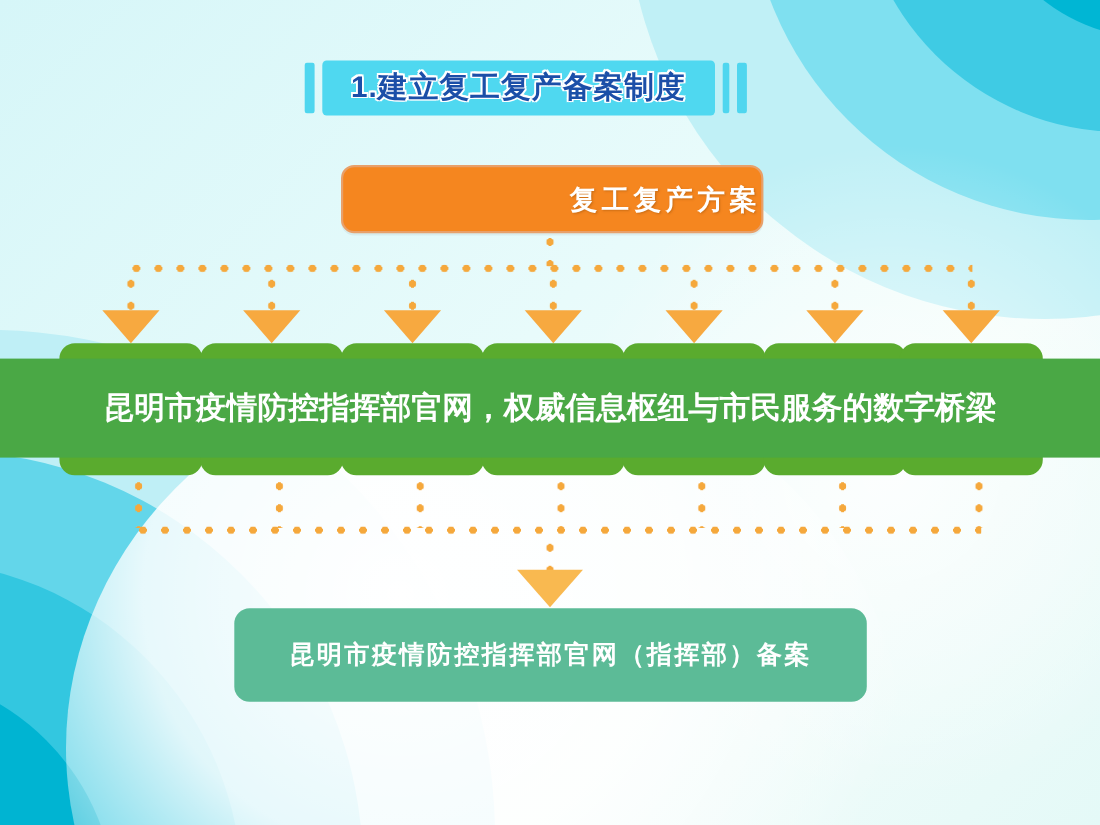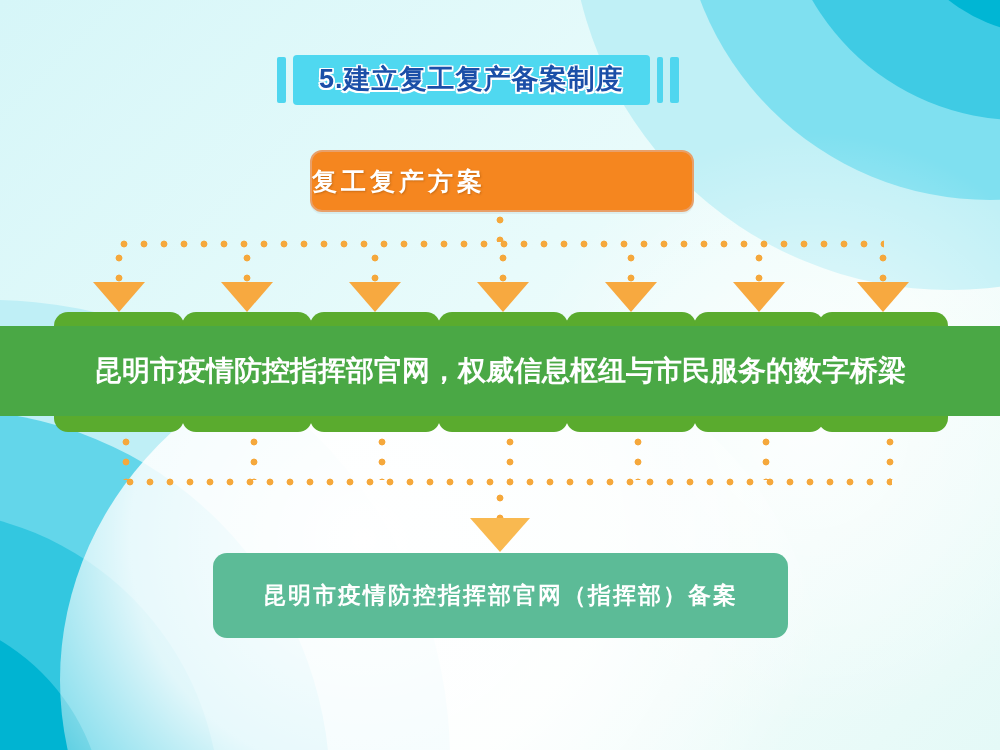--- a/index.html
+++ b/index.html
@@ -38,21 +38,21 @@
     font-size:27px;font-weight:bold;color:#1b4fa8;letter-spacing:1px;
     text-shadow:-1.5px -1.5px 0 #ffffff,1.5px -1.5px 0 #ffffff,-1.5px 1.5px 0 #ffffff,
                 1.5px 1.5px 0 #ffffff,0 -1.5px 0 #fff,0 1.5px 0 #fff,-1.5px 0 0 #fff,1.5px 0 0 #fff;
     white-space:nowrap;
   }
 
   
   .orange-node{
     position:absolute;left:310px;top:150px;width:380px;height:58px;
     background:#f5861f;border:2px solid #e8a06a;border-radius:12px;
-    display:flex;align-items:center;justify-content:flex-start;
+    display:flex;align-items:center;justify-content:flex-end;
     box-shadow:0 2px 0 rgba(0,0,0,0.05);
   }
   .orange-node .t{
     font-size:25px;font-weight:bold;color:#ffffff;letter-spacing:4px;
     text-shadow:1px 1px 2px rgba(120,60,0,.35);
   }
 
   
   .hdots{position:absolute;height:8px;
          background-image:radial-gradient(circle,#f5a83c 3.4px,transparent 3.6px);
@@ -103,21 +103,21 @@
   <div class="ring bl1"></div>
   <div class="ring bl2"></div>
   <div class="ring bl3"></div>
   <div class="ring bl4"></div>
   <div class="swash"></div>
   <div class="swash2"></div>
 
   <div class="title-wrap">
     <div class="tick"></div>
     <div class="title-bar">
-      <div class="t">5.建立复工复产备案制度</div>
+      <div class="t">1.建立复工复产备案制度</div>
     </div>
     <div class="tick thin"></div>
     <div class="tick"></div>
   </div>
 
   <div class="orange-node">
     <span class="t">复工复产方案</span>
   </div>
 
   <div class="hdots" style="left:114px;top:240px;width:770px;"></div>

